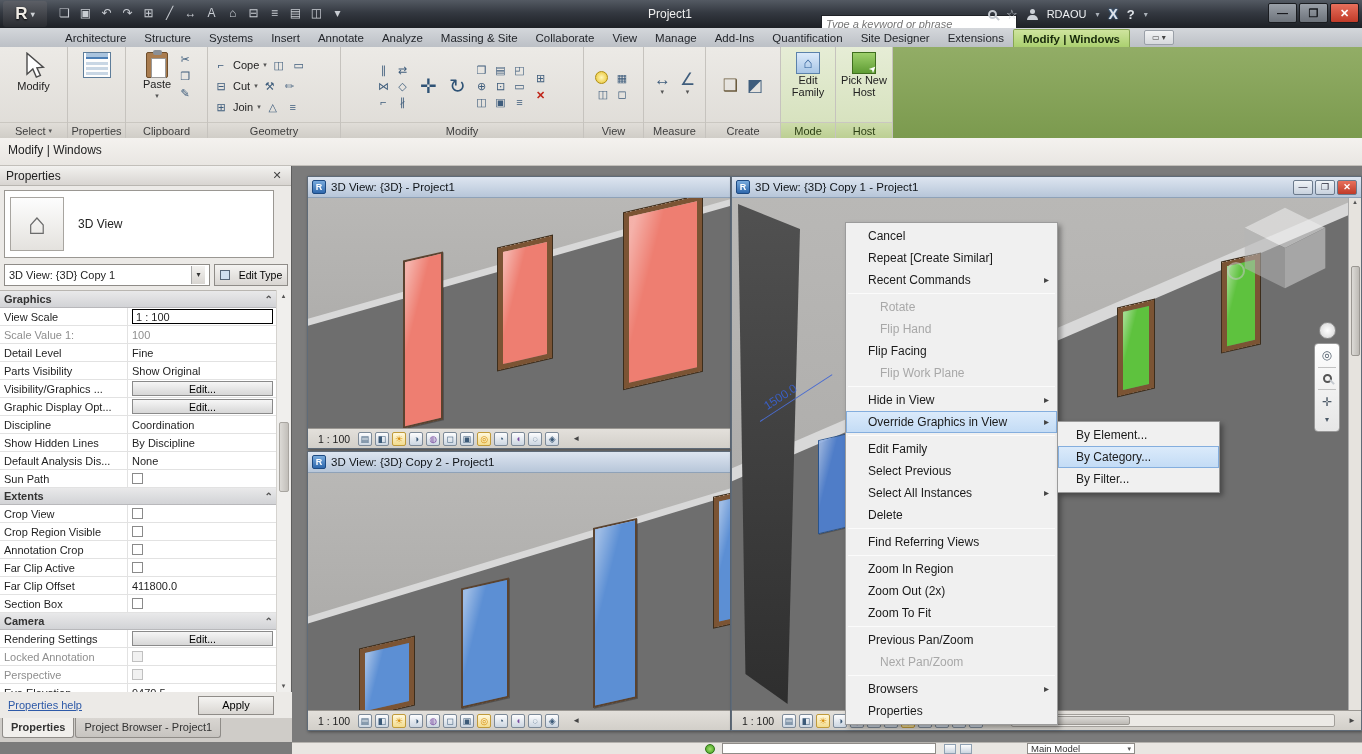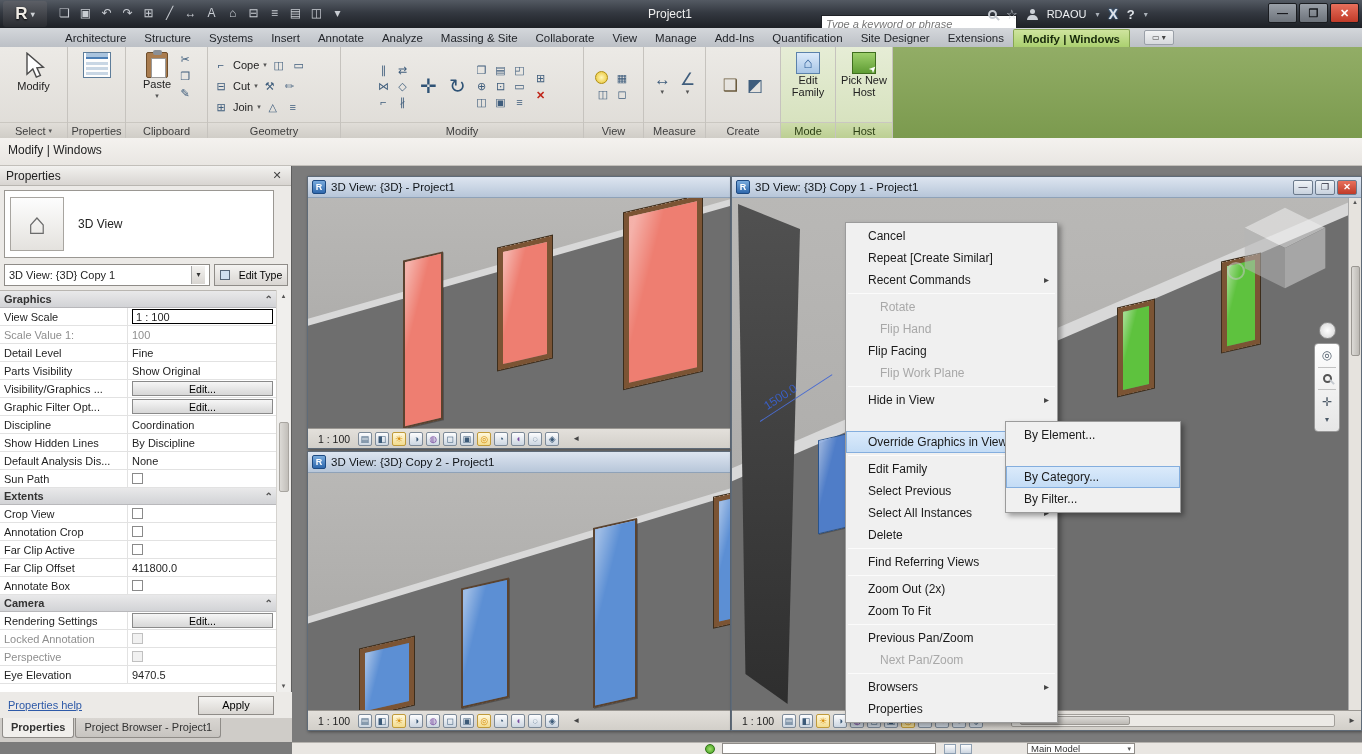--- a/index.html
+++ b/index.html
@@ -172,24 +172,24 @@
   .sb-input{position:absolute;left:430px;top:0;width:214px;height:11px;background:#fff;border:1px solid #8f8c88;}
   .sb-ic{position:absolute;top:1px;width:12px;height:10px;border:1px solid #8fa0b2;background:linear-gradient(#fdfdfe,#ccd6e1);}
   .sb-dropdown{position:absolute;left:735px;top:0;width:108px;height:11px;background:#fff;border:1px solid #8f8c88;font-size:9.5px;line-height:9px;padding:0 3px;display:flex;align-items:center;color:#333;}
   .sb-dropdown .ddw{margin-left:auto;color:#555;font-size:7px;}
 
   
   .ctxmenu{position:absolute;left:845px;top:222px;width:213px;background:#f0f0f0;border:1px solid #9b9b9b;
     box-shadow:3px 3px 5px rgba(0,0,0,.35);padding:2px 0;z-index:50;}
   .mi{position:relative;height:22px;line-height:22px;padding-left:22px;font-size:12px;color:#1a1a1a;white-space:nowrap;}
   .mi.dis{color:#a8a8a8;margin-left:12px;}
-  .mi.hl{background:linear-gradient(#dcebfb,#c2dbf5);outline:1px solid #84aede;outline-offset:-1px;margin-top:20px;}
+  .mi.hl{background:linear-gradient(#dcebfb,#c2dbf5);outline:1px solid #84aede;outline-offset:-1px;}
   .subarr{position:absolute;right:8px;top:0;font-size:10px;color:#444;}
   .msep{height:1px;background:#d4d4d4;margin:2px 2px;border-bottom:1px solid #fbfbfb;}
-  .ctxsubmenu{position:absolute;left:1005px;top:421px;width:176px;background:#f0f0f0;border:1px solid #9b9b9b;
+  .ctxsubmenu{position:absolute;left:1057px;top:421px;width:163px;background:#f0f0f0;border:1px solid #9b9b9b;
     box-shadow:3px 3px 5px rgba(0,0,0,.35);padding:2px 0;z-index:51;}
   .ctxsubmenu .mi{padding-left:18px;}
 </style>
 </head>
 <body>
 
 <div id="app">
 
   <div class="titlebar">
     <div class="revit-logo">
@@ -486,21 +486,21 @@
             <div class="pc plab">Parts Visibility</div>
             <div class="pc pval">Show Original</div>
           </div>
           <div class="prow">
             <div class="pc plab">Visibility/Graphics ...</div>
             <div class="pc pval">
               <button class="editbtn">Edit...</button>
             </div>
           </div>
           <div class="prow">
-            <div class="pc plab">Graphic Filter Opt...</div>
+            <div class="pc plab">Graphic Display Opt...</div>
             <div class="pc pval">
               <button class="editbtn">Edit...</button>
             </div>
           </div>
           <div class="prow">
             <div class="pc plab">Discipline</div>
             <div class="pc pval">Coordination</div>
           </div>
           <div class="prow">
             <div class="pc plab">Show Hidden Lines</div>
@@ -520,37 +520,43 @@
             <span class="sectlab">Extents</span>
             <span class="chev">⌃</span>
           </div>
           <div class="prow">
             <div class="pc plab">Crop View</div>
             <div class="pc pval">
               <span class="cb"></span>
             </div>
           </div>
           <div class="prow">
+            <div class="pc plab">Crop Region Visible</div>
+            <div class="pc pval">
+              <span class="cb"></span>
+            </div>
+          </div>
+          <div class="prow">
             <div class="pc plab">Annotation Crop</div>
             <div class="pc pval">
               <span class="cb"></span>
             </div>
           </div>
           <div class="prow">
             <div class="pc plab">Far Clip Active</div>
             <div class="pc pval">
               <span class="cb"></span>
             </div>
           </div>
           <div class="prow">
             <div class="pc plab">Far Clip Offset</div>
             <div class="pc pval">411800.0</div>
           </div>
           <div class="prow">
-            <div class="pc plab">Annotate Box</div>
+            <div class="pc plab">Section Box</div>
             <div class="pc pval">
               <span class="cb"></span>
             </div>
           </div>
           <div class="prow sect">
             <span class="sectlab">Camera</span>
             <span class="chev">⌃</span>
           </div>
           <div class="prow">
             <div class="pc plab">Rendering Settings</div>
@@ -762,20 +768,21 @@
       <div class="mi">Hide in View<span class="subarr">▸</span></div>
       <div class="mi hl">Override Graphics in View<span class="subarr">▸</span></div>
       <div class="msep"></div>
       <div class="mi">Edit Family</div>
       <div class="mi">Select Previous</div>
       <div class="mi">Select All Instances<span class="subarr">▸</span></div>
       <div class="mi">Delete</div>
       <div class="msep"></div>
       <div class="mi">Find Referring Views</div>
       <div class="msep"></div>
+      <div class="mi">Zoom In Region</div>
       <div class="mi">Zoom Out (2x)</div>
       <div class="mi">Zoom To Fit</div>
       <div class="msep"></div>
       <div class="mi">Previous Pan/Zoom</div>
       <div class="mi dis">Next Pan/Zoom</div>
       <div class="msep"></div>
       <div class="mi">Browsers<span class="subarr">▸</span></div>
       <div class="mi">Properties</div>
     </div>
   <div class="ctxsubmenu">

